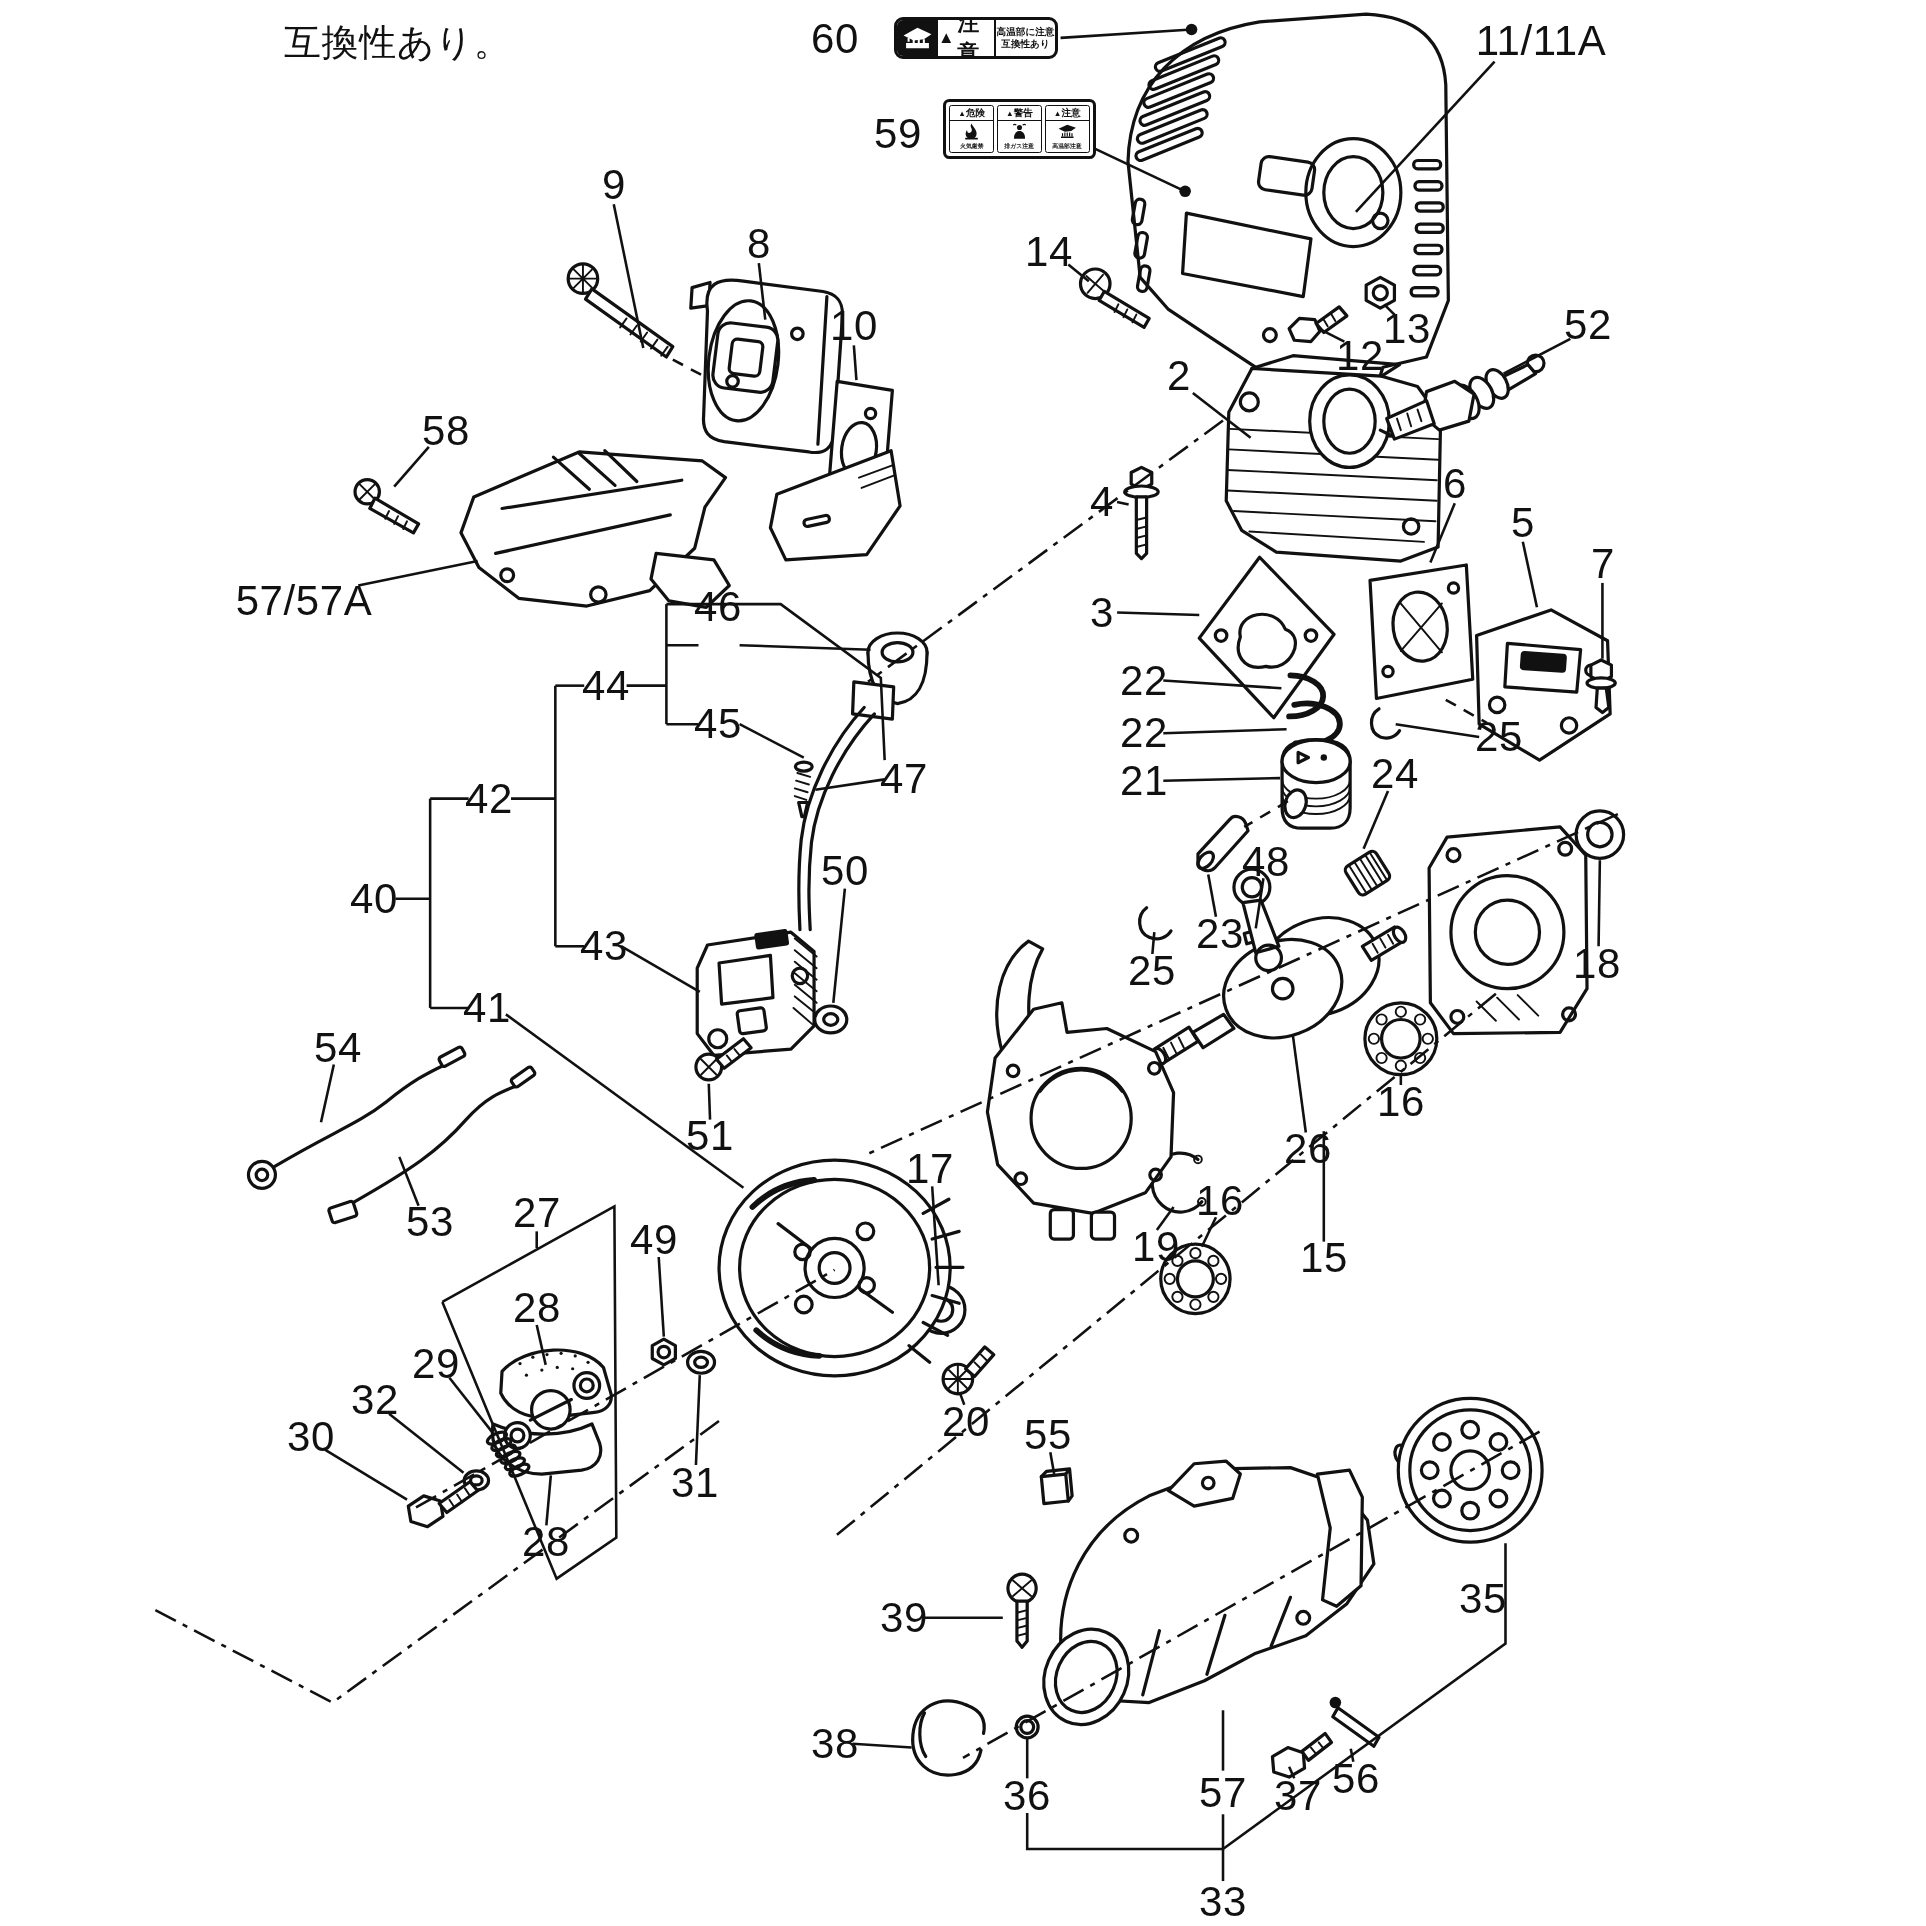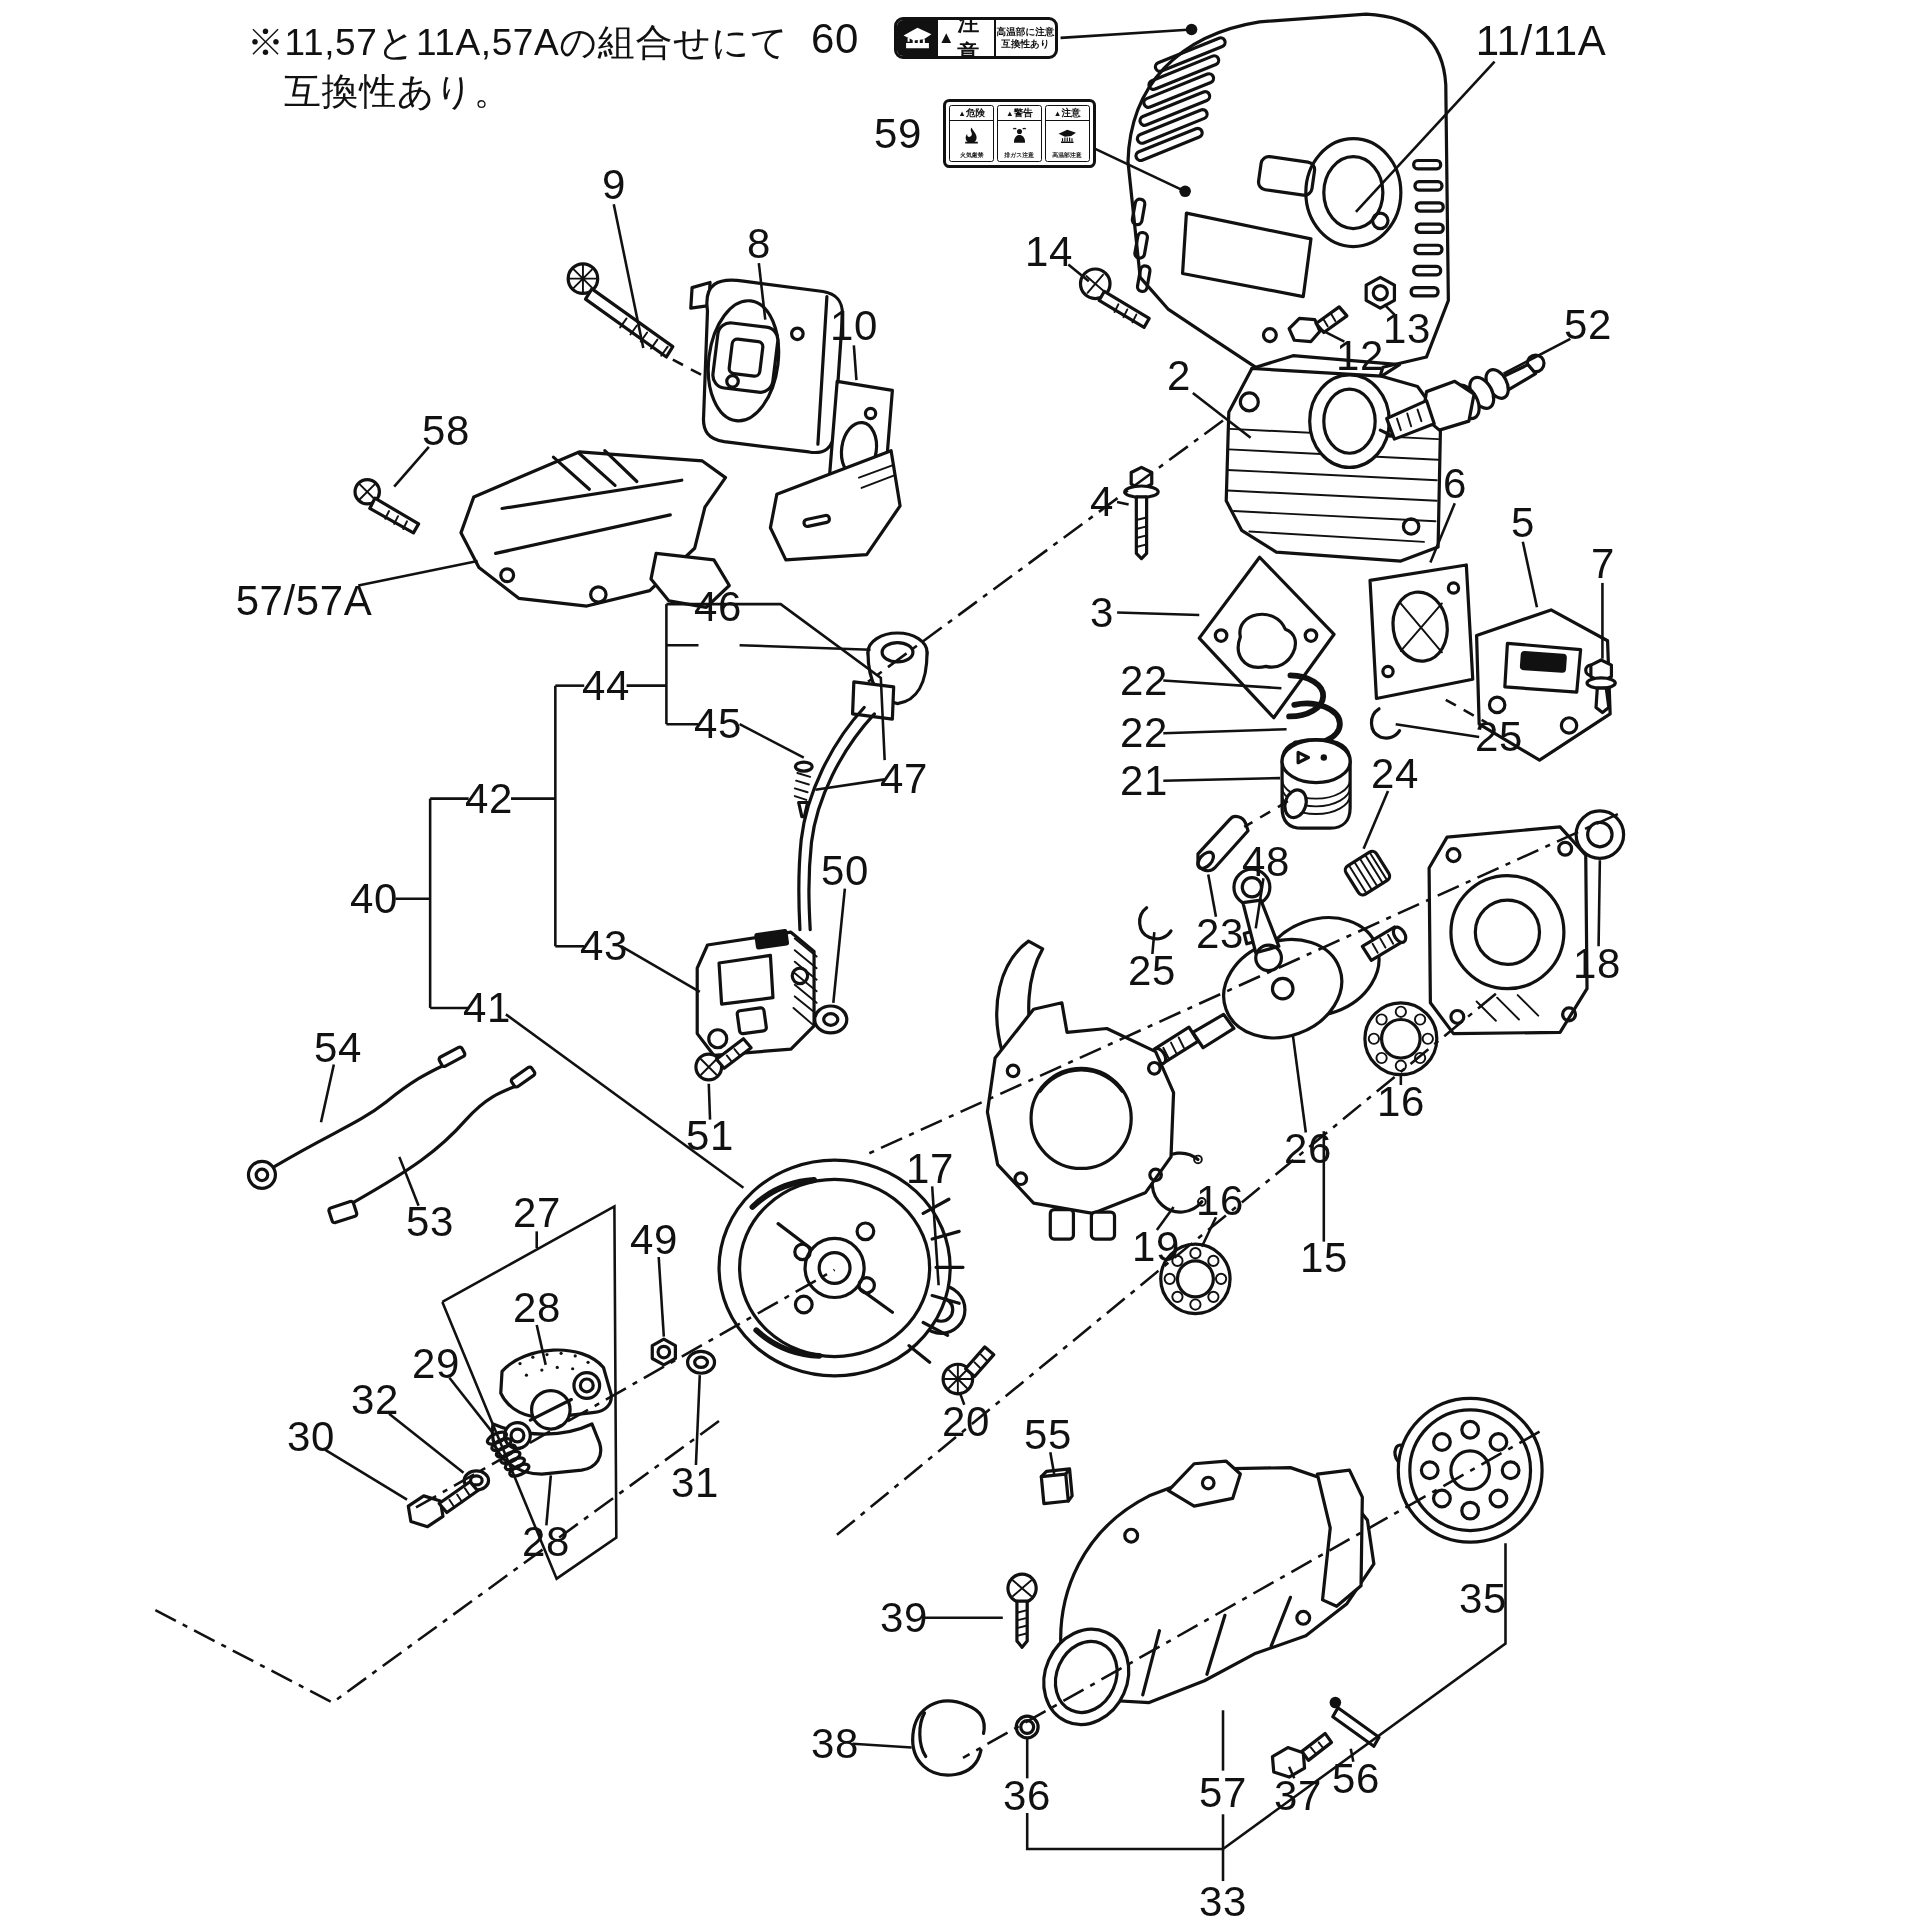--- a/index.html
+++ b/index.html
@@ -14,21 +14,21 @@
   svg .dashdot{stroke-dasharray:36 12 8 12;}
   svg .dashed{stroke-dasharray:18 14;}
   .plabel{position:absolute;transform:translate(-50%,-50%);font-size:42px;line-height:1;white-space:nowrap;letter-spacing:0.6px;}
   #note{position:absolute;left:247px;top:19px;font-size:37px;line-height:1.32;letter-spacing:0.6px;}
   #note .l2{padding-left:37px;display:block;}
   .wbox60{position:absolute;left:894px;top:16.7px;width:164px;height:42px;border:3.2px solid #111;border-radius:9px;background:#fff;display:flex;align-items:stretch;overflow:hidden;box-sizing:border-box;}
   .wbox60 .c1{width:41px;background:#111;display:flex;align-items:center;justify-content:center;}
   .wbox60 .c2{flex:1;display:flex;align-items:center;justify-content:center;font-weight:bold;font-size:22px;letter-spacing:1.3px;border-right:2.6px solid #111;}
   .wbox60 .c2 .tri{font-size:16.7px;margin-right:1.3px;}
   .wbox60 .c3{width:59px;display:flex;flex-direction:column;align-items:center;justify-content:center;font-size:9.6px;font-weight:bold;line-height:1.2;white-space:nowrap;}
-  .wbox59{position:absolute;left:943px;top:99px;width:153px;height:69px;border:3.2px solid #111;border-radius:6.4px;background:#fff;display:flex;gap:2.6px;padding:3.2px;box-sizing:border-box;}
+  .wbox59{position:absolute;left:943px;top:99px;width:153px;height:60px;border:3.2px solid #111;border-radius:6.4px;background:#fff;display:flex;gap:2.6px;padding:3.2px;box-sizing:border-box;}
   .wbox59 .panel{flex:1;border:1.9px solid #111;border-radius:2.6px;display:flex;flex-direction:column;align-items:center;overflow:hidden;background:#fff;}
   .wbox59 .phead{width:100%;text-align:center;font-size:9.6px;font-weight:bold;border-bottom:1.3px solid #111;padding:0.6px 0;white-space:nowrap;}
   .wbox59 .phead .tri{font-size:7.7px;}
   .wbox59 .picon{flex:1;display:flex;align-items:center;justify-content:center;}
   .wbox59 .pcap{font-size:6.4px;font-weight:bold;white-space:nowrap;padding-bottom:1.3px;transform:scale(.92);}
 </style>
 </head>
 <body>
 
 <div id="stage">
@@ -536,21 +536,20 @@
         <polyline points="1600,2824 1600,2880 1905,2880" class="gl solid"></polyline>
         <polyline points="1905,2664 1905,2758" class="gl solid"></polyline>
         <polyline points="1905,2826 1905,2930" class="gl solid"></polyline>
         <polyline points="1048,560 1100,588" class="gl dashed"></polyline>
         <polyline points="2252,1090 2316,1126" class="gl dashed"></polyline>
         <polyline points="2006,1248 1938,1288" class="gl dashed"></polyline>
       </g>
 </svg>
 
 <div id="note">
-  <span>※11,57と11A,57Aの組合せにて</span>
   <span class="l2">互換性あり。</span>
 </div>
 
 <div class="wbox60">
   <div class="c1">
     <svg width="33" height="28" viewBox="0 0 26 22">
       <path d="M2 9 L13 3 L24 8 L18 12 L10 13 Z" fill="#fff"></path>
       <path d="M4 15 h18 v4 h-18 z" fill="#fff"></path>
       <path d="M6 14 v-3 M10 15 v-4 M14 15 v-4 M18 15 v-3" stroke="#fff" stroke-width="1.6" fill="none"></path>
     </svg>

